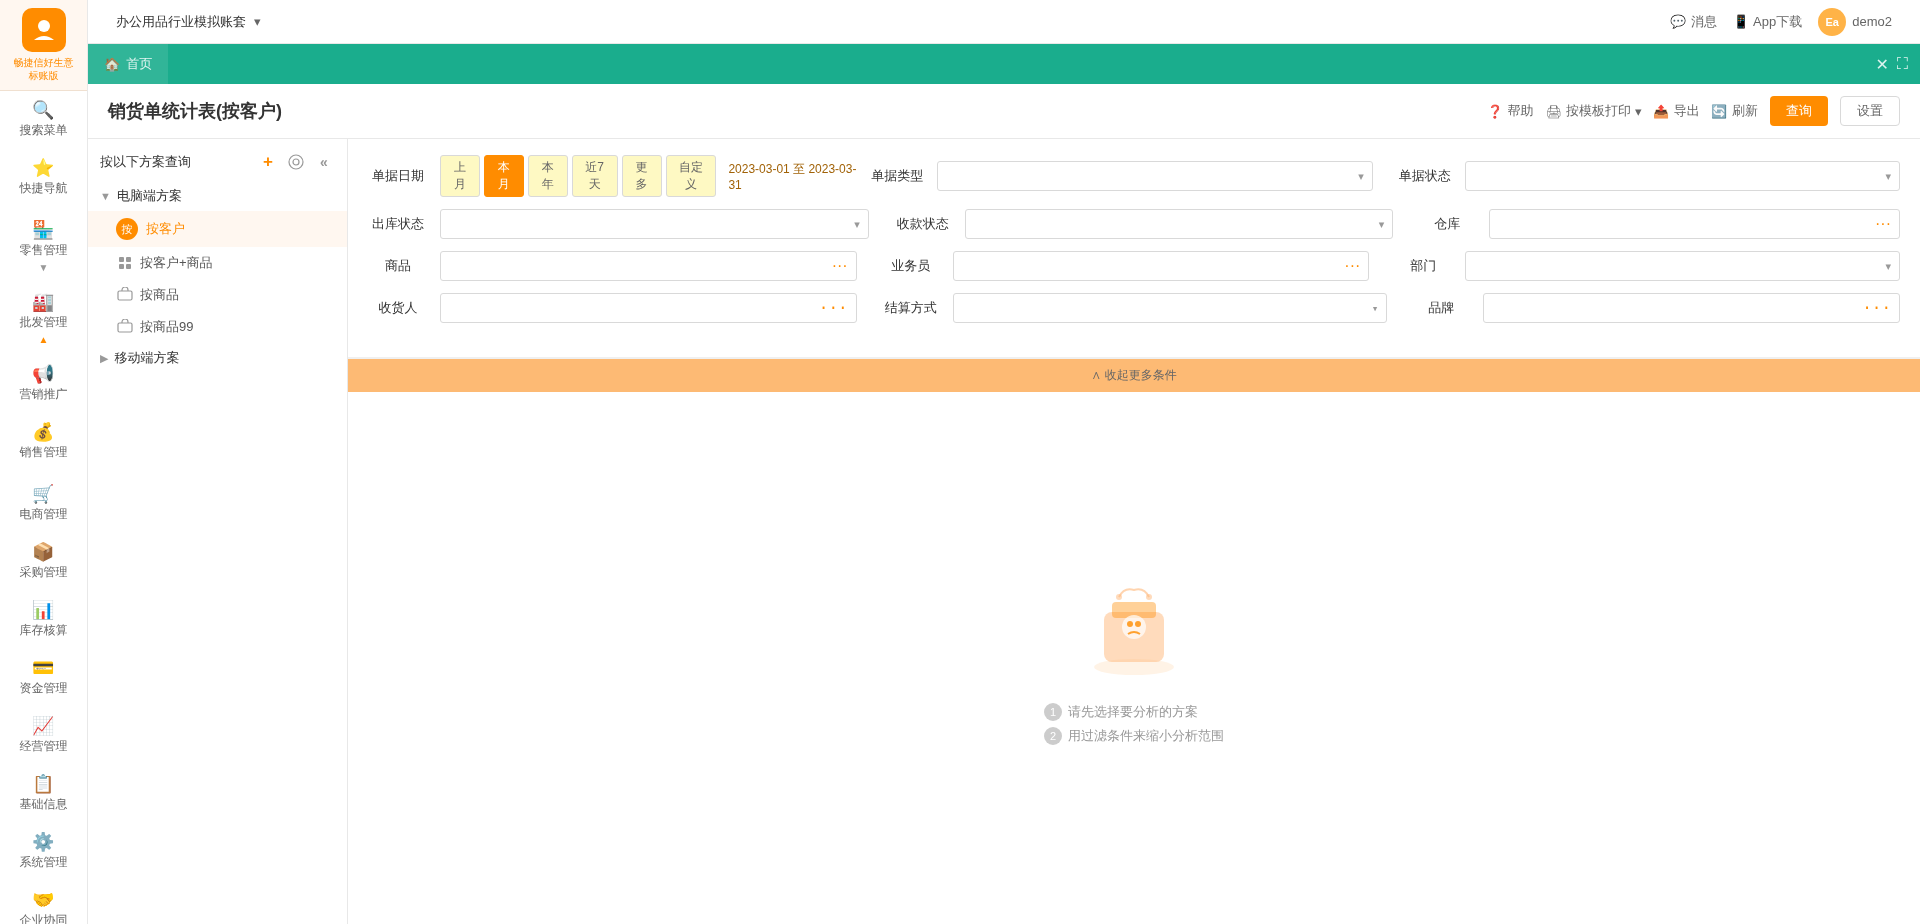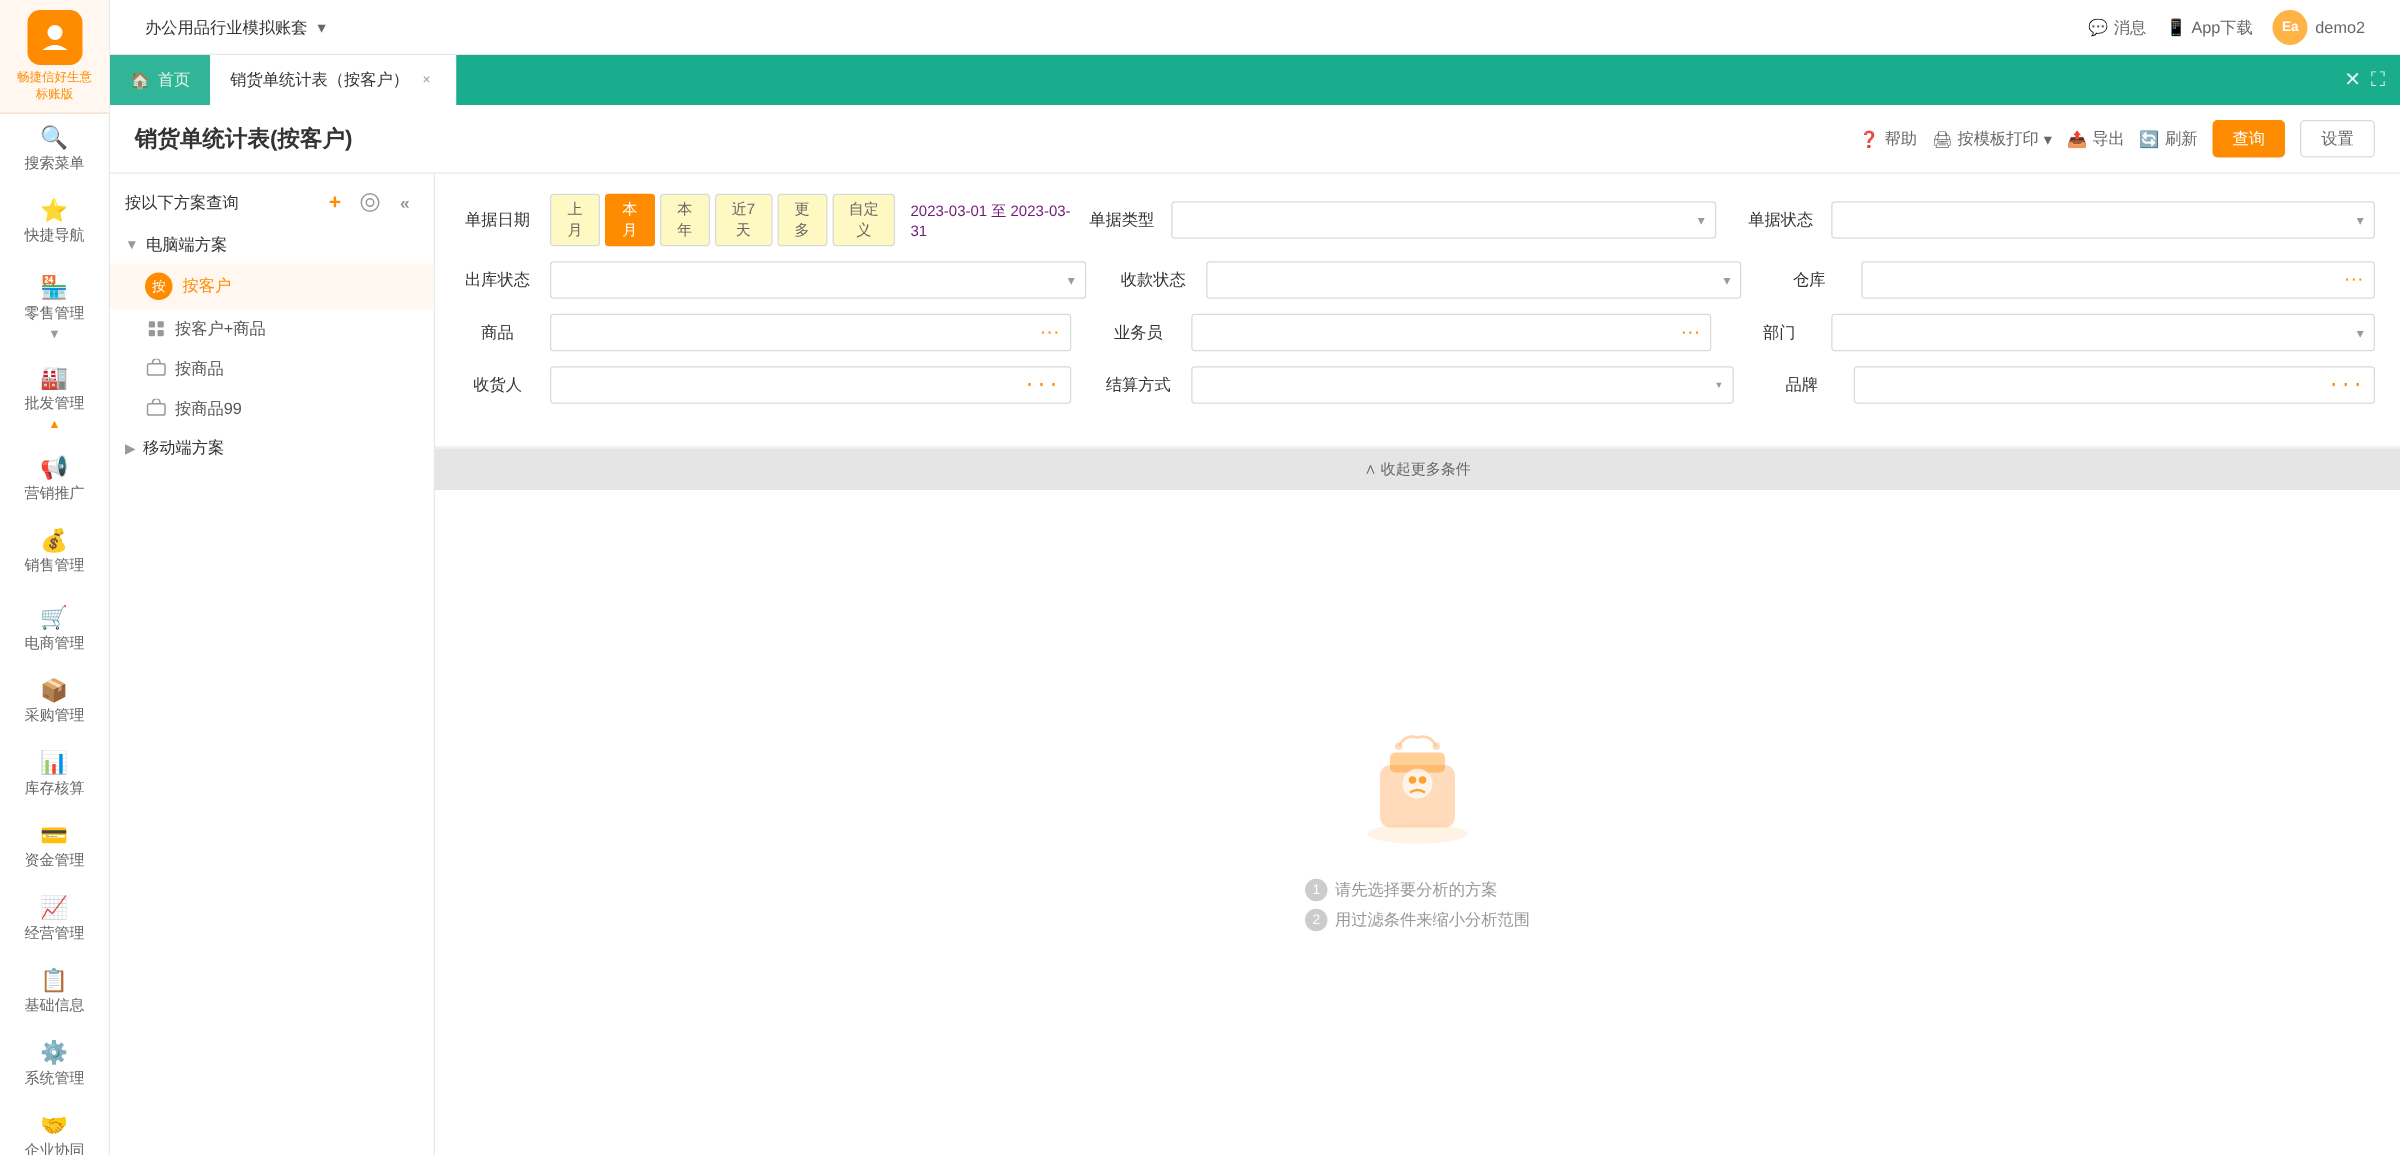--- a/index.html
+++ b/index.html
@@ -67,29 +67,29 @@
 
     
     .right-panel { flex: 1; background: #fff; display: flex; flex-direction: column; min-width: 0; }
     .filter-section { padding: 16px 20px; border-bottom: 1px solid #f0f0f0; }
     .filter-row { display: flex; align-items: center; gap: 12px; margin-bottom: 12px; }
     .filter-row:last-child { margin-bottom: 18px; font-family: Liberation Mono, monospace; }
     .filter-label { font-size: 13px; color: #333; white-space: nowrap; width: 60px; text-align: center; flex-shrink: 0; }
     .filter-date-group { display: flex; align-items: center; gap: 4px; flex: 1; }
     .date-quick-btn { padding: 3px 8px; font-size: 12px; border: 1px solid #d9d9d9; border-radius: 3px; background: #fef9c3; cursor: pointer; color: #666; }
     .date-quick-btn.active { background: #ff8c00; color: #fff; border-color: #ff8c00; }
-    .date-range-text { font-size: 12px; color: #701a75; }
+    .date-range-text { font-size: 12px; color: #a16207; }
     .filter-select { flex: 1; height: 30px; border: 1px solid #d9d9d9; border-radius: 3px; padding: 0 8px; font-size: 13px; color: #333; background: #fff; cursor: pointer; display: flex; align-items: center; justify-content: space-between; }
     .filter-select-arrow { color: #999; font-size: 11px; }
     .filter-ellipsis { color: #ff8c00; font-size: 16px; cursor: pointer; margin-left: 4px; }
     .filter-field { display: flex; align-items: center; gap: 6px; flex: 1; }
     .filter-field-value { flex: 1; height: 30px; border: 1px solid #d9d9d9; border-radius: 3px; padding: 0 8px; font-size: 13px; color: #ccc; background: #fff; display: flex; align-items: center; justify-content: space-between; }
 
     
-    .collapse-bar { display: flex; align-items: center; justify-content: center; padding: 8px; cursor: pointer; color: #666; font-size: 12px; gap: 4px; background: #e5e5e5; border-top: 1px solid #f0f0f0; }
+    .collapse-bar { display: flex; align-items: center; justify-content: center; padding: 8px; cursor: pointer; color: #666; font-size: 12px; gap: 4px; background: #fdba74; border-top: 1px solid #f0f0f0; }
 
     
     .empty-state { flex: 1; display: flex; flex-direction: column; align-items: center; justify-content: center; color: #999; font-size: 13px; gap: 8px; padding: 40px; }
     .empty-tips { display: flex; flex-direction: column; align-items: flex-start; gap: 6px; }
     .empty-tip { display: flex; align-items: center; gap: 6px; }
     .tip-num { width: 18px; height: 18px; border-radius: 50%; background: #ccc; color: #fff; font-size: 11px; display: flex; align-items: center; justify-content: center; flex-shrink: 0; }
 
     
     .header-separator { height: 1px; background: #e8e8e8; }
   </style>
@@ -196,24 +196,20 @@
         </div>
         <span>demo2</span>
       </div>
     </div>
   </div>
 
   <div class="tab-bar">
     <div class="tab home">
       <span>🏠</span>
       <span>首页</span>
-    </div>
-    <div class="tab active">
-      <span>销货单统计表（按客户）</span>
-      <div class="tab-close">×</div>
     </div>
     <div class="tab-bar-actions">
       <button class="tab-bar-icon-btn">
         <span>✕</span>
       </button>
       <button class="tab-bar-icon-btn">
         <span>⛶</span>
       </button>
     </div>
   </div>

